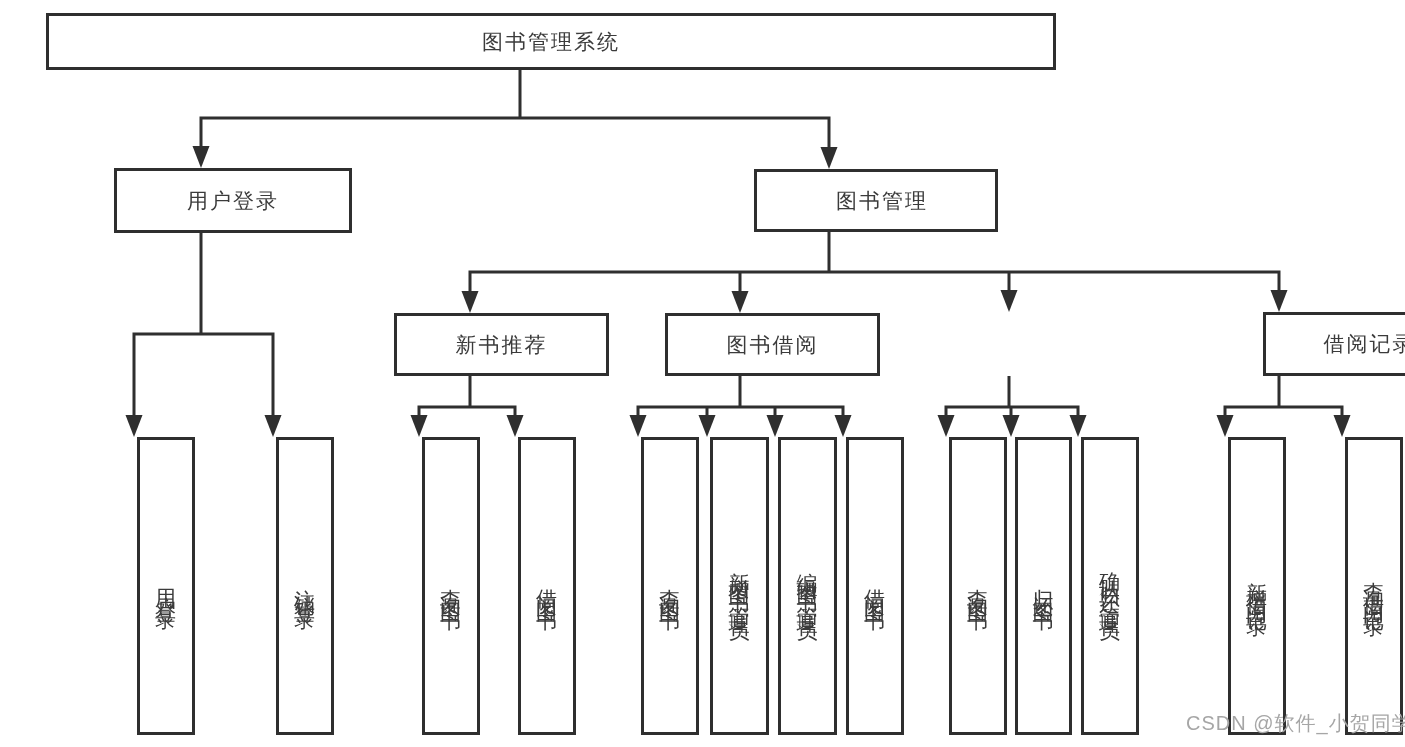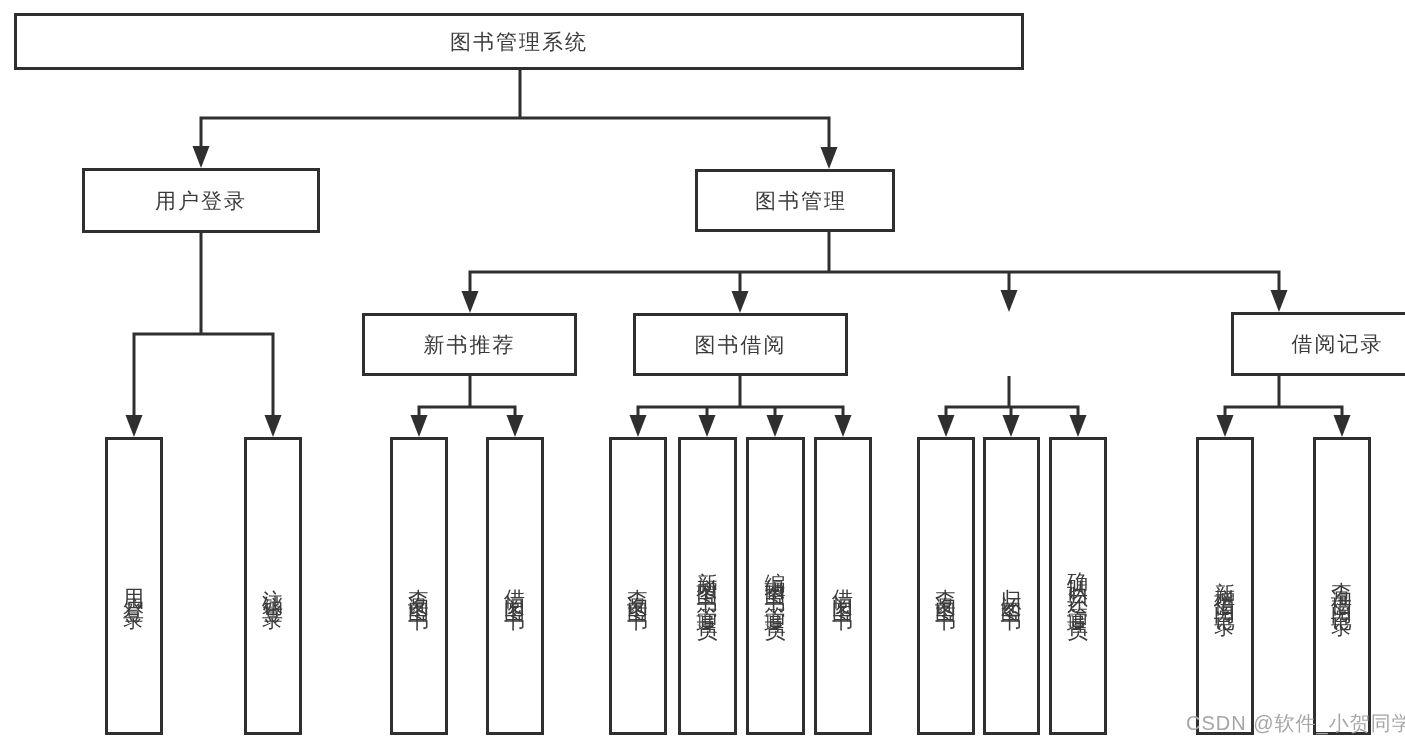--- a/index.html
+++ b/index.html
@@ -23,34 +23,35 @@
     border: 3px solid #2f2f2f;
     background: #ffffff;
     display: flex;
     align-items: center;
     justify-content: center;
     color: #3b3b3b;
     font-size: 21px;
     letter-spacing: 2px;
     text-align: center;
     z-index: 2;
+    margin-left: 32px;
   }
   .vbox {
     writing-mode: vertical-lr;
     text-orientation: mixed;
     letter-spacing: 7px;
     font-size: 21px;
     line-height: 1;
     padding: 4px 0;
   }
   
   .n-root   { left: 14px;  top: 13px;  width: 1010px; height: 57px; }
   
   .n-ulogin { left: 82px;  top: 168px; width: 238px;  height: 65px; }
-  .n-bmgmt  { left: 695px; top: 169px; width: 200px;  height: 63px; padding-left: 12px; }
+  .n-bmgmt  { left: 722px; top: 169px; width: 244px;  height: 63px; padding-left: 12px; }
   
   .n-nbooks { left: 362px;  top: 313px; width: 215px; height: 63px; }
   .n-bborrow{ left: 633px;  top: 313px; width: 215px; height: 63px; font-family: Liberation Mono, monospace; }
   .n-cborrow{ left: 902px;  top: 312px; width: 213px; height: 64px; }
   .n-brec   { left: 1231px; top: 312px; width: 213px; height: 64px; font-family: Liberation Mono, monospace; }
   
   .leaf { top: 437px; height: 298px; }
   .l-ulogin   { left: 105px;  width: 58px; }
   .l-logout   { left: 244px;  width: 58px; }
   .l-nbquery  { left: 390px;  width: 58px; }

